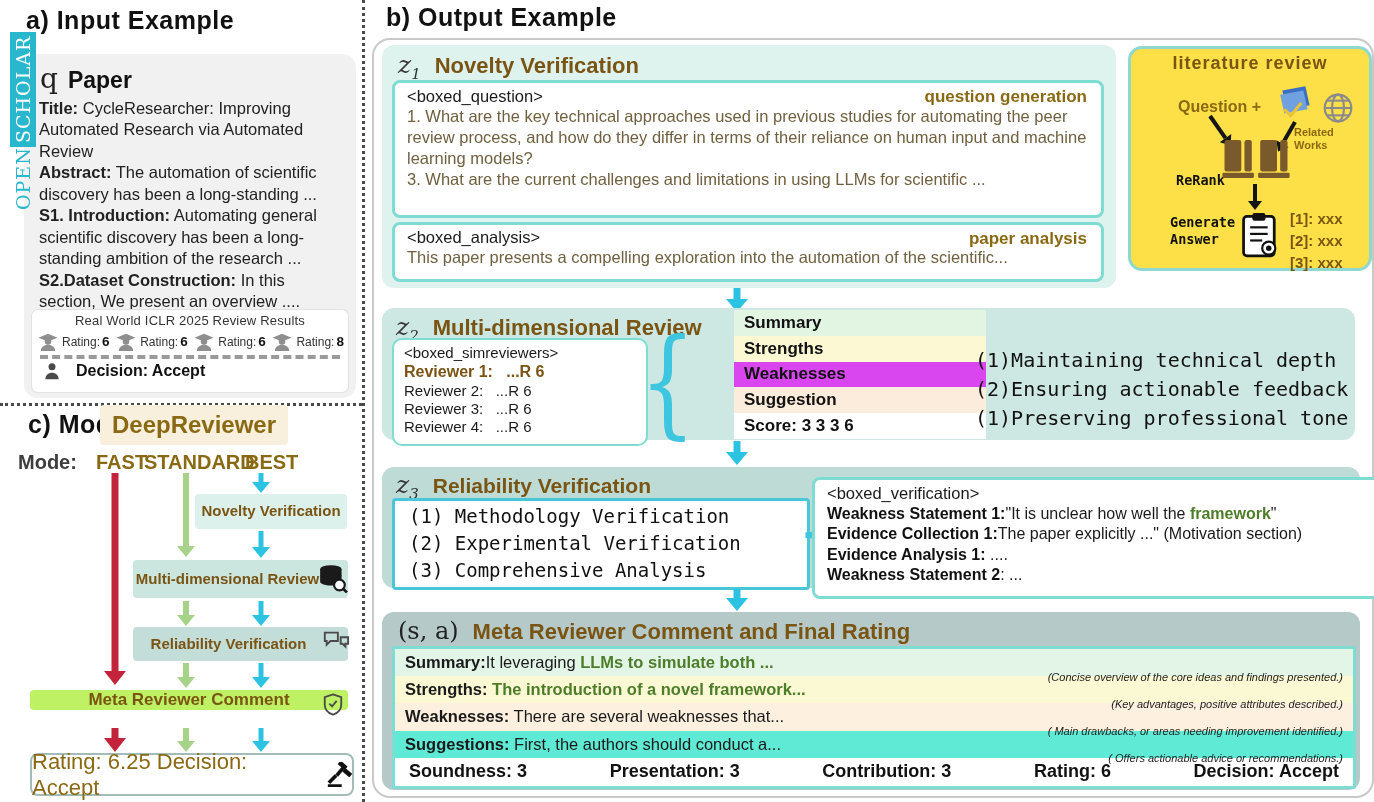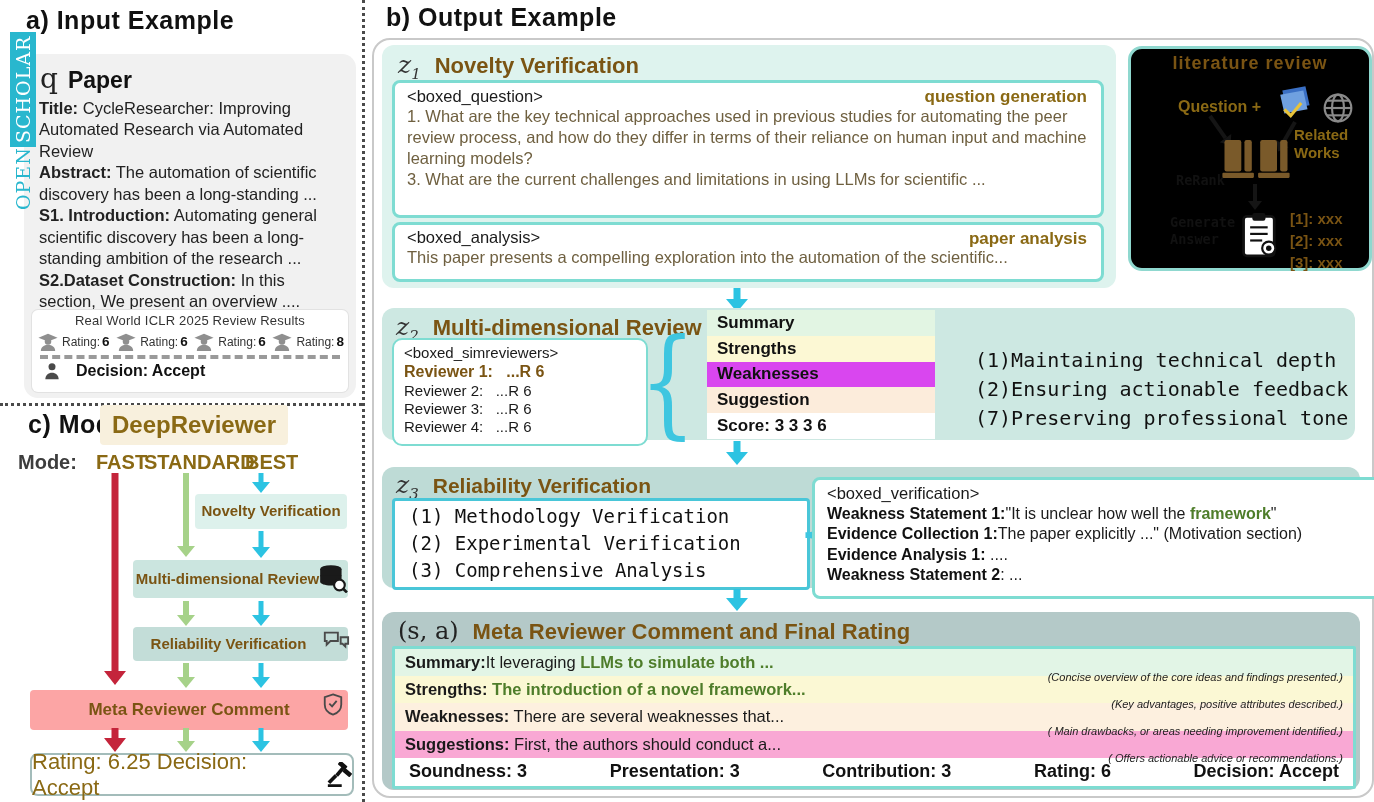--- a/index.html
+++ b/index.html
@@ -60,52 +60,52 @@
   .z2{left:382px;top:308px;width:973px;height:132px;background:#cde8e2;}
   .z3{left:382px;top:467px;width:978px;height:121px;background:#bedbd6;}
   .zmeta{left:382px;top:612px;width:978px;height:178px;background:#b4c9c8;}
   .zhead{position:absolute;display:flex;align-items:baseline;gap:14px;}
   .white-teal{position:absolute;background:#fff;border:3px solid #7edcd2;border-radius:8px;}
   .corner-label{position:absolute;right:14px;top:4px;font-size:17px;font-weight:900;color:#8a6914;}
   .qtext{color:#6f6040;font-size:16.5px;line-height:1.28;}
   .boxedtag{font-size:16.5px;color:#1a1a1a;}
 
   
-  .lit-box{position:absolute;left:1128px;top:46px;width:238px;height:219px;background:#000000;border:3px solid #8fd8cf;border-radius:14px;}
+  .lit-box{position:absolute;left:1128px;top:46px;width:238px;height:219px;background:#fde047;border:3px solid #8fd8cf;border-radius:14px;}
   .lit-title{text-align:center;font-size:18px;font-weight:900;color:#7a5413;padding-top:4px;letter-spacing:1px;}
   .wordmark{position:absolute;left:10px;top:38px;height:172px;writing-mode:vertical-rl;transform:rotate(180deg);
             font-family:"DejaVu Serif",serif;font-size:19px;letter-spacing:1px;display:flex;align-items:center;}
   .wm-open{color:#29b7ce;}
   .wm-scholar{background:#29b7ce;color:#fff;padding:4px 2px;}
-  .lit-lab{position:absolute;font-size:15px;font-weight:600;color:#8a6914;}
+  .lit-lab{position:absolute;font-size:11px;font-weight:600;color:#8a6914;}
   .lit-black{position:absolute;font-family:"DejaVu Sans Mono",monospace;font-weight:bold;font-size:13.5px;color:#111;line-height:1.25;}
   .refs{position:absolute;left:1290px;top:208px;font-size:15px;color:#7a5413;font-weight:600;line-height:1.45;}
   .rot{transform-origin:top center;}
 
   
   .simrev{left:392px;top:338px;width:232px;height:96px;border-width:2.5px;border-radius:10px;padding:4px 10px;font-size:15px;line-height:1.22;}
   .simrev .r1{color:#7a5413;font-weight:900;font-size:16px;}
   .brace{position:absolute;color:#3ec6e0;font-family:"DejaVu Serif",serif;transform:scaleX(.75);}
-  .aspect-col{position:absolute;left:707px;top:310px;width:228px;}
+  .aspect-col{position:absolute;left:734px;top:310px;width:252px;}
   .aspect-row{height:25.8px;display:flex;align-items:center;padding-left:10px;font-size:17px;font-weight:bold;color:#111;}
   .c-green{background:#e2f5e3;} .c-yellow{background:#fcf8d4;} .c-pink{background:#d946ef;} .c-peach{background:#fcecdb;} .c-white{background:#fff;}
   .z2notes{position:absolute;left:975px;top:346px;font-family:"DejaVu Sans Mono",monospace;font-size:20px;line-height:29px;color:#111;}
 
   
   .z3list{left:392px;top:498px;width:398px;height:84px;border-color:#49c6d8;border-radius:4px;
           font-family:"DejaVu Sans Mono",monospace;font-size:19px;line-height:27px;padding:2px 0 0 14px;color:#111;}
   .verif{left:812px;top:477px;width:545px;height:110px;padding:3px 12px;font-size:16px;line-height:20.5px;}
   .verif .lab{font-weight:bold;color:#111;}
   .green{color:#4e7d2a;font-weight:bold;}
 
   
   .meta-table{position:absolute;left:392px;top:646px;width:958px;border:3px solid #7edcd2;border-radius:2px;}
   .mrow{height:27.2px;display:flex;align-items:center;justify-content:space-between;padding:0 10px;font-size:16.5px;}
   .mrow .note{font-style:italic;font-size:11px;color:#1d1d1d;white-space:nowrap;margin-top:28px;}
-  .m-green{background:#e2f5e6;} .m-yellow{background:#fbf8d4;} .m-orange{background:#fdf0df;} .m-pink{background:#f9a8d4;}
+  .m-green{background:#e2f5e6;} .m-yellow{background:#fbf8d4;} .m-orange{background:#fdf0df;} .m-pink{background:#5eead4;}
   .score-row{background:#fff;height:28px;display:flex;align-items:center;justify-content:space-between;
              padding:0 14px;font-size:18px;font-weight:bold;color:#111;}
   .metahead-sym{font-family:"DejaVu Serif",serif;font-size:24px;color:#222;}
 </style>
 </head>
 <body>
 
 <div id="canvas">
 
   <div class="vsep"></div>
@@ -228,21 +228,21 @@
   </svg>
   <div class="arrow a-green" style="left:177px;top:663px;width:18px;height:25px;">
       <div class="shaft"></div>
       <div class="head"></div>
     </div>
   <div class="arrow a-cyan" style="left:252px;top:663px;width:18px;height:25px;">
       <div class="shaft"></div>
       <div class="head"></div>
     </div>
 
-  <div class="flow-node" style="left:30px;top:690px;width:318px;height:40px;background:#fca5a5;font-size:17px;">Meta Reviewer Comment</div>
+  <div class="flow-node" style="left:30px;top:690px;width:318px;height:20px;background:#bef264;font-size:17px;">Meta Reviewer Comment</div>
   <svg class="node-icon" style="left:322px;top:692px;" width="22" height="25" viewBox="0 0 24 26" fill="none" stroke="#4a4a4a" stroke-width="2">
     <path d="M12 2l9 3v8c0 6-4 9.5-9 11-5-1.5-9-5-9-11V5z"></path>
       <path d="M8 12l3 3 5-6"></path>
   </svg>
   <div class="arrow a-red" style="left:104px;top:728px;width:22px;height:24px;">
       <div class="shaft"></div>
       <div class="head"></div>
     </div>
   <div class="arrow a-green" style="left:177px;top:728px;width:18px;height:24px;">
       <div class="shaft"></div>
@@ -367,21 +367,21 @@
   <div class="aspect-col">
     <div class="aspect-row c-green">Summary</div>
     <div class="aspect-row c-yellow">Strengths</div>
     <div class="aspect-row c-pink">Weaknesses</div>
     <div class="aspect-row c-peach">Suggestion</div>
     <div class="aspect-row c-white">Score: 3 3 3 6</div>
   </div>
   <div class="z2notes">
     <div>(1)Maintaining technical depth</div>
     <div>(2)Ensuring actionable feedback</div>
-    <div>(7)Preserving professional tone</div>
+    <div>(1)Preserving professional tone</div>
   </div>
 
   <div class="arrow a-cyan" style="left:726px;top:441px;width:22px;height:24px;">
       <div class="shaft" style="width:7px;"></div>
       <div class="head" style="border-left-width:11px;border-right-width:11px;border-top-width:13px;"></div>
     </div>
 
   <div class="zbox z3"></div>
   <div class="zhead" style="left:396px;top:470px;justify-content:center;">
     <span class="zsym"><span>z</span><sub>3</sub></span>

